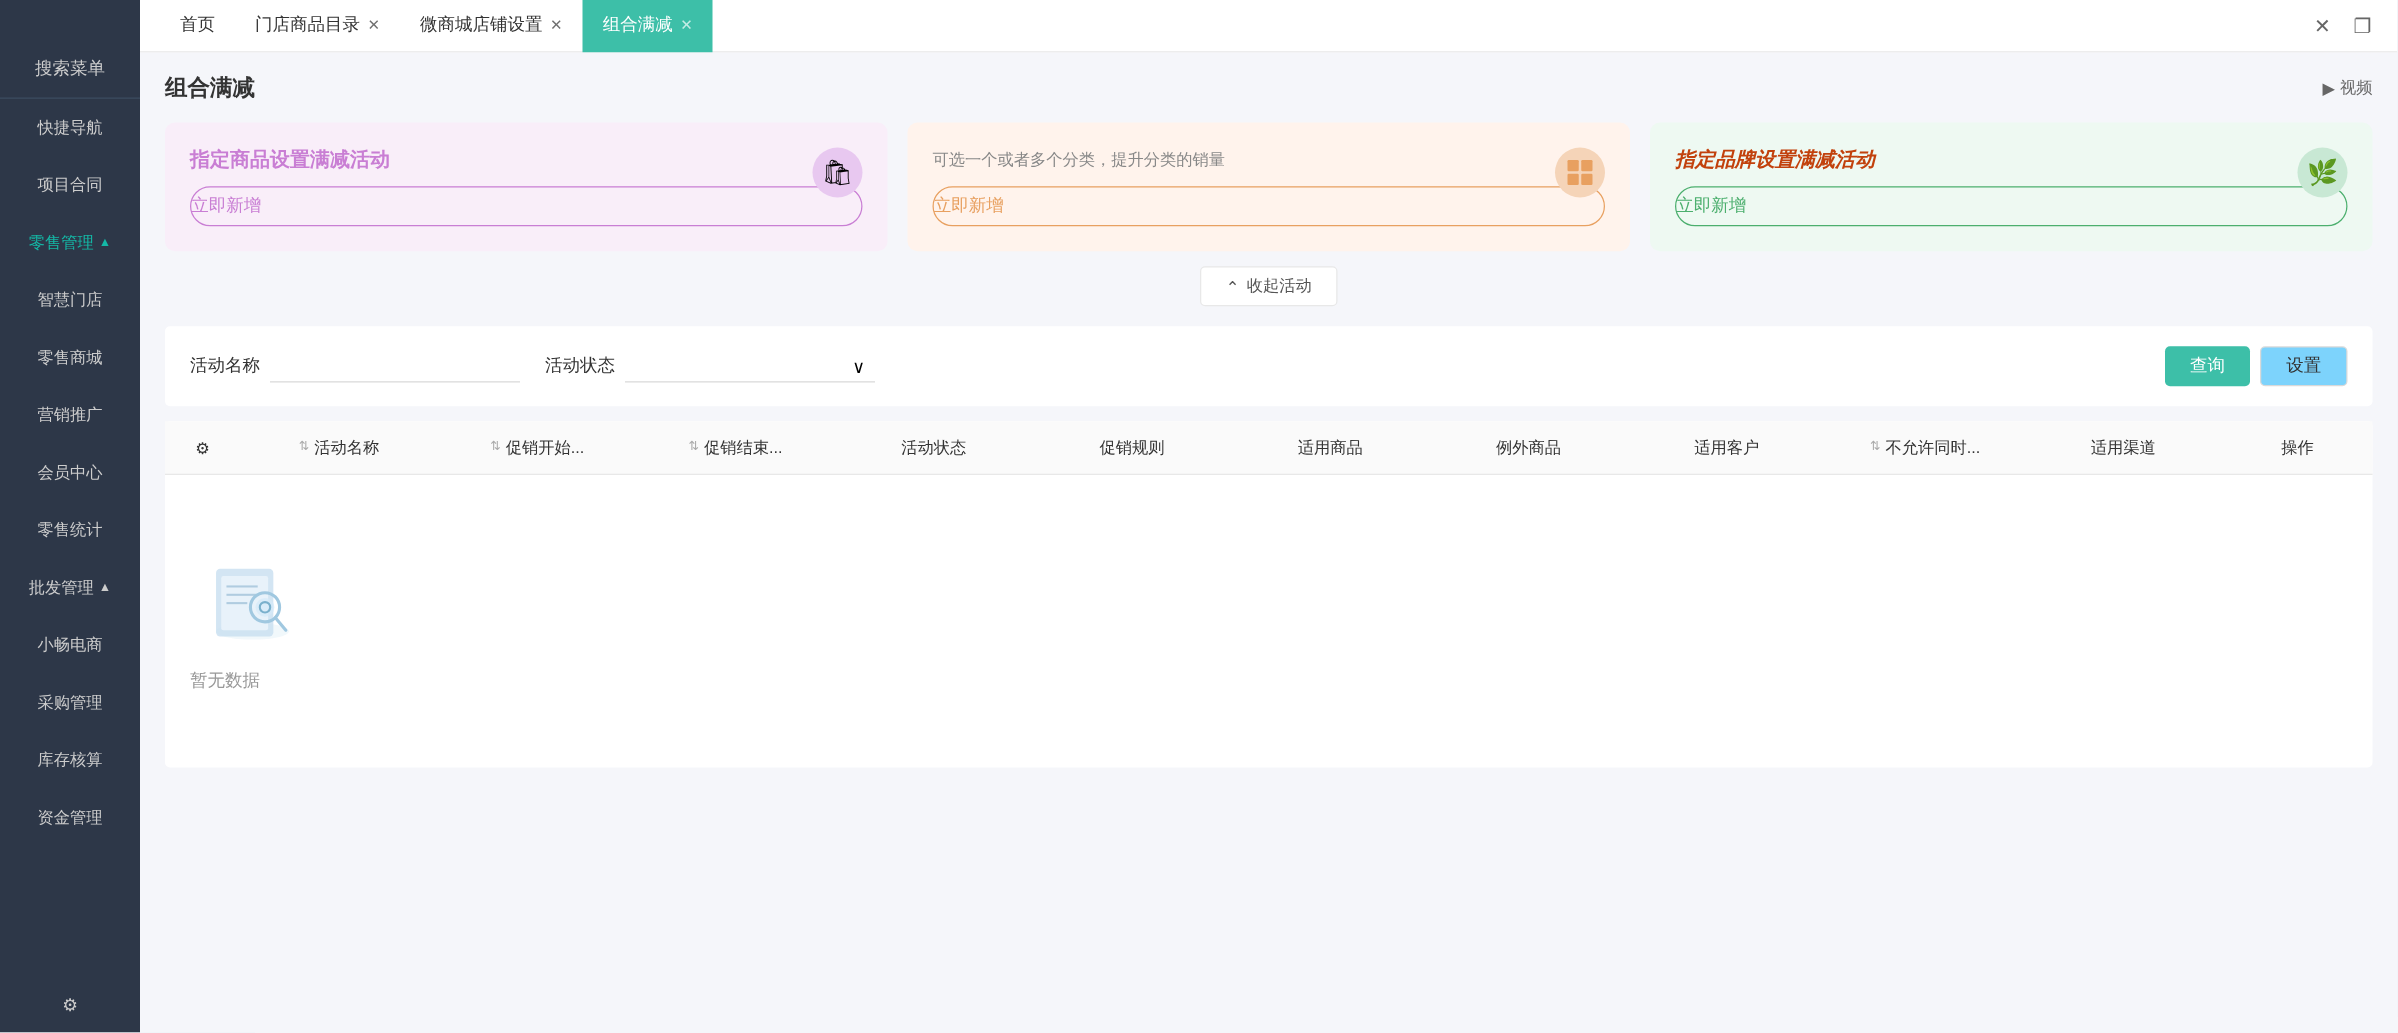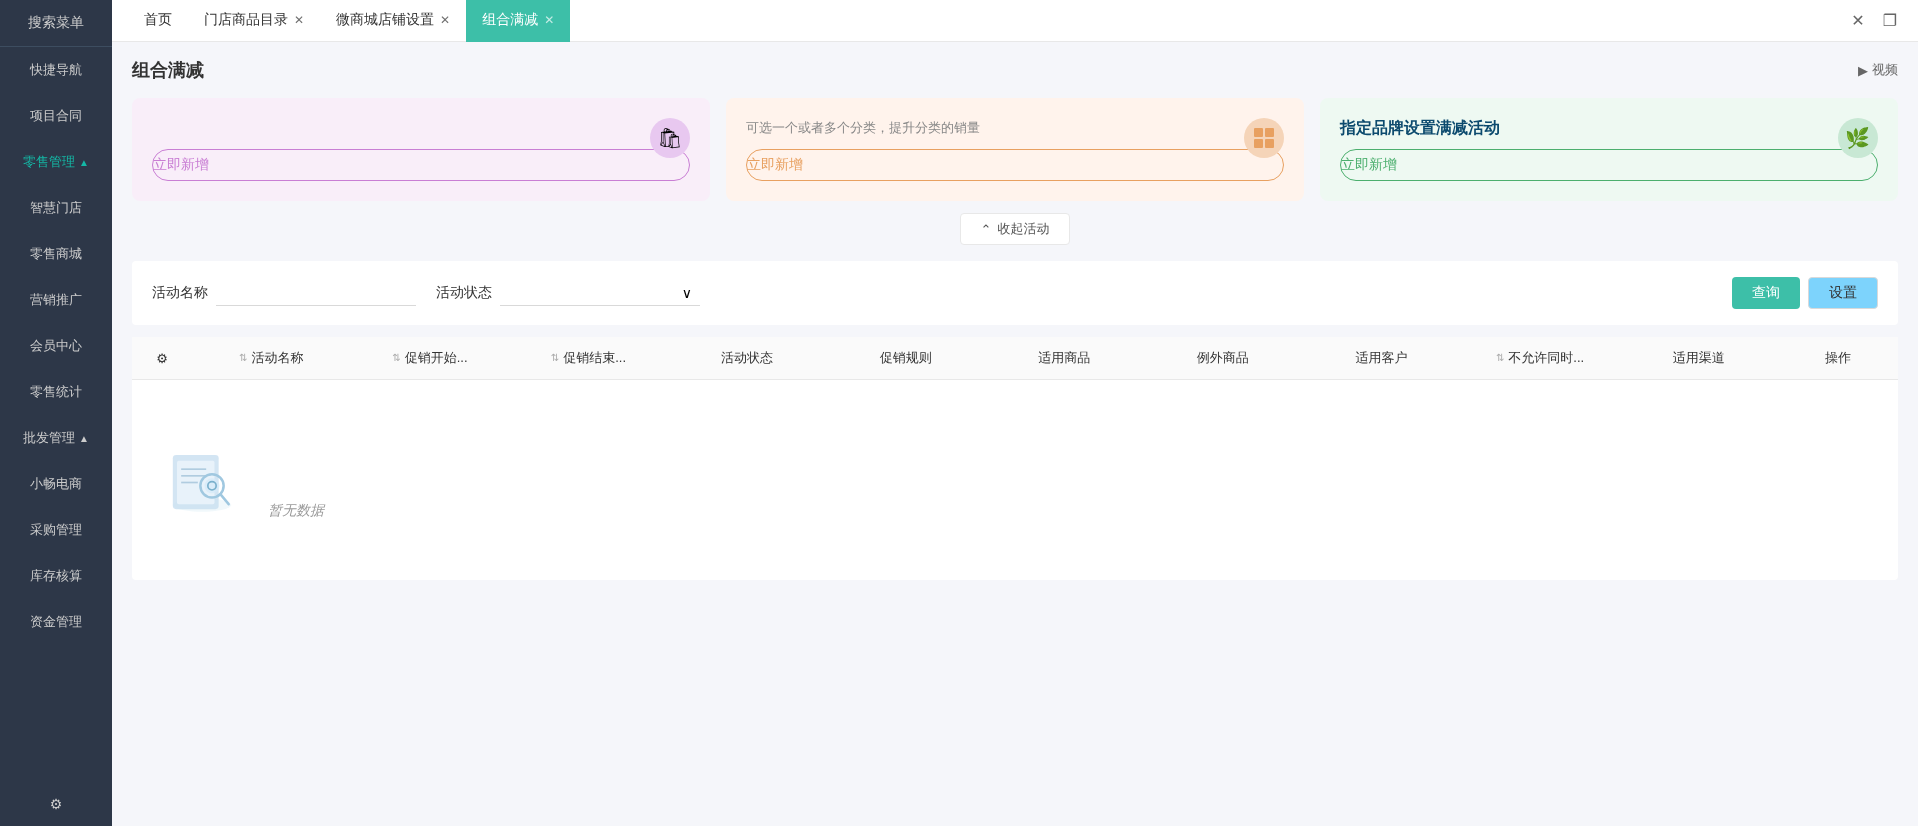--- a/index.html
+++ b/index.html
@@ -15,20 +15,21 @@
       flex-shrink: 0;
       height: 100%;
     }
     .sidebar-search {
       padding: 14px 14px;
       font-size: 14px;
       color: #ccc;
       cursor: pointer;
       border-bottom: 1px solid #3d4d60;
       text-align: center;
+      margin-top: 32px;
     }
     .sidebar-item {
       padding: 14px 10px;
       font-size: 13px;
       color: #ccc;
       cursor: pointer;
       text-align: center;
       display: flex;
       align-items: center;
       justify-content: center;
@@ -149,21 +150,21 @@
     .card-purple { background: #f9eef9; }
     .card-orange { background: #fff3ec; }
     .card-green { background: #eef9f2; }
 
     .card-title {
       font-size: 16px;
       font-weight: bold;
     }
     .card-purple .card-title { color: #c97ed4; }
     .card-orange .card-title { color: #e8a060; }
-    .card-green .card-title { color: #0c4a6e; }
+    .card-green .card-title { color: #c2410c; font-style: italic; }
 
     .card-desc {
       font-size: 13px;
       color: #888;
       line-height: 1.5;
     }
     .card-icon {
       position: absolute;
       right: 20px;
       top: 20px;
@@ -299,24 +300,24 @@
       justify-content: center;
       gap: 4px;
     }
     .table-col.fixed-small { flex: 0 0 60px; }
     .table-col.fixed-ops { flex: 0 0 120px; justify-content: center; }
     .sort-icon { color: #aaa; font-size: 10px; display: flex; flex-direction: column; line-height: 1; }
 
     
     .empty-state {
       display: flex;
-      align-items: flex-end;
+      flex-direction: column;
+      align-items: flex-start;
       padding: 60px 20px;
       gap: 16px;
-      font-style: italic;
     }
     .empty-text {
       color: #999;
       font-size: 14px;
     }
 
     
     .no-data-svg {
       width: 100px;
       height: 80px;
@@ -406,20 +407,21 @@
       <div class="video-link">
         <span>▶</span>
         <span>视频</span>
       </div>
     </div>
 
     <div class="cards-row">
 
       <div class="card card-purple">
         <div class="card-icon">🛍</div>
+        <div class="card-title">指定商品设置满减活动</div>
         <button class="card-btn">立即新增</button>
       </div>
 
       <div class="card card-orange">
         <div class="card-icon">
           <svg width="24" height="24" viewBox="0 0 24 24" fill="#e8a060">
             <rect x="2" y="2" width="9" height="9" rx="1"></rect>
             <rect x="13" y="2" width="9" height="9" rx="1"></rect>
             <rect x="2" y="13" width="9" height="9" rx="1"></rect>
             <rect x="13" y="13" width="9" height="9" rx="1"></rect>

